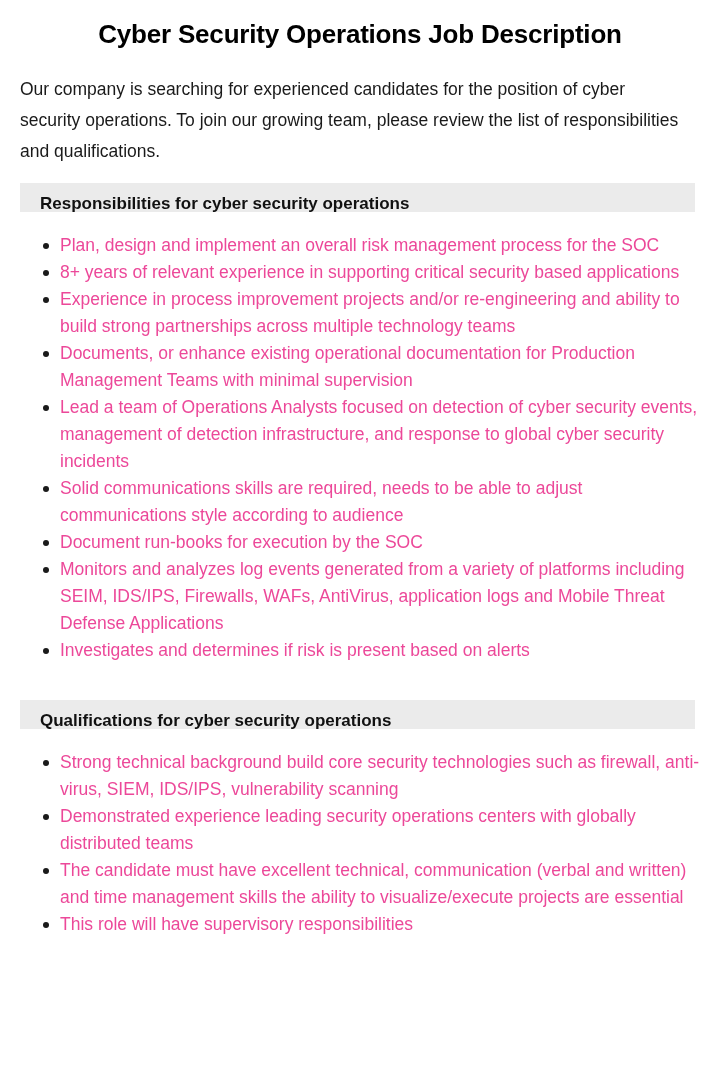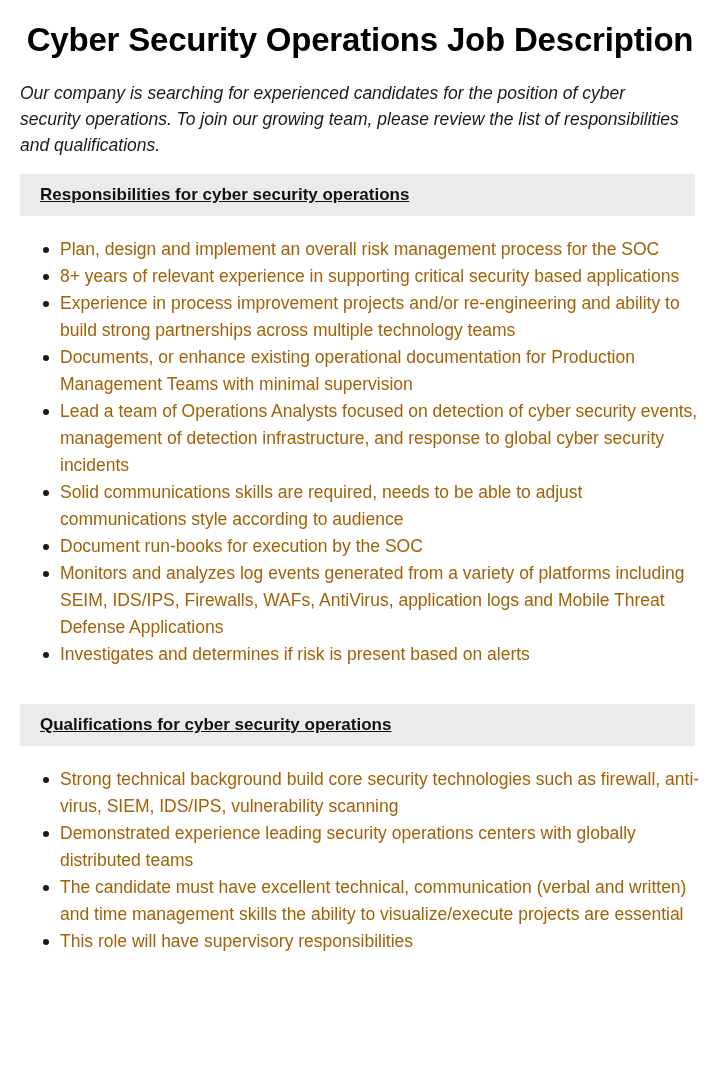--- a/index.html
+++ b/index.html
@@ -6,62 +6,60 @@
     body {
       width: 720px;
       height: 1084px;
       overflow: hidden;
       font-family: "Liberation Sans", "DejaVu Sans", sans-serif;
       color: #111111;
     }
     .page { position: relative; width: 720px; }
     .title {
       margin: 0;
-      padding-top: 20px;
+      padding-top: 14px;
       text-align: center;
-      font-size: 33px;
+      font-size: 26px;
       font-weight: bold;
       line-height: 40px;
       letter-spacing: -0.2px;
       color: #000000;
     }
     .intro {
       margin: 20px 0 0 20px;
       width: 660px;
       font-size: 17.5px;
-      line-height: 26px;
+      line-height: 31px;
       color: #1a1a1a;
-      font-style: italic;
     }
     .section-header {
       margin-left: 20px;
       width: 675px;
-      height: 42px;
+      height: 29px;
       background: #ebebeb;
       box-sizing: border-box;
       padding-left: 20px;
       font-size: 17px;
       font-weight: bold;
       line-height: 42px;
       color: #111111;
-      text-decoration: underline;
     }
     .sh-resp { margin-top: 16px; }
     .sh-qual { margin-top: 36px; }
     ul.list {
       list-style: none;
       margin: 20px 0 0 0;
       padding: 0 0 0 60px;
       width: 640px;
     }
     ul.list li {
       position: relative;
       font-size: 17.5px;
       line-height: 27px;
-      color: #a16207;
+      color: #ec4899;
     }
     ul.list li .bullet {
       position: absolute;
       left: -17px;
       top: 11px;
       width: 6px;
       height: 6px;
       border-radius: 50%;
       background: #1a1a1a;
     }

